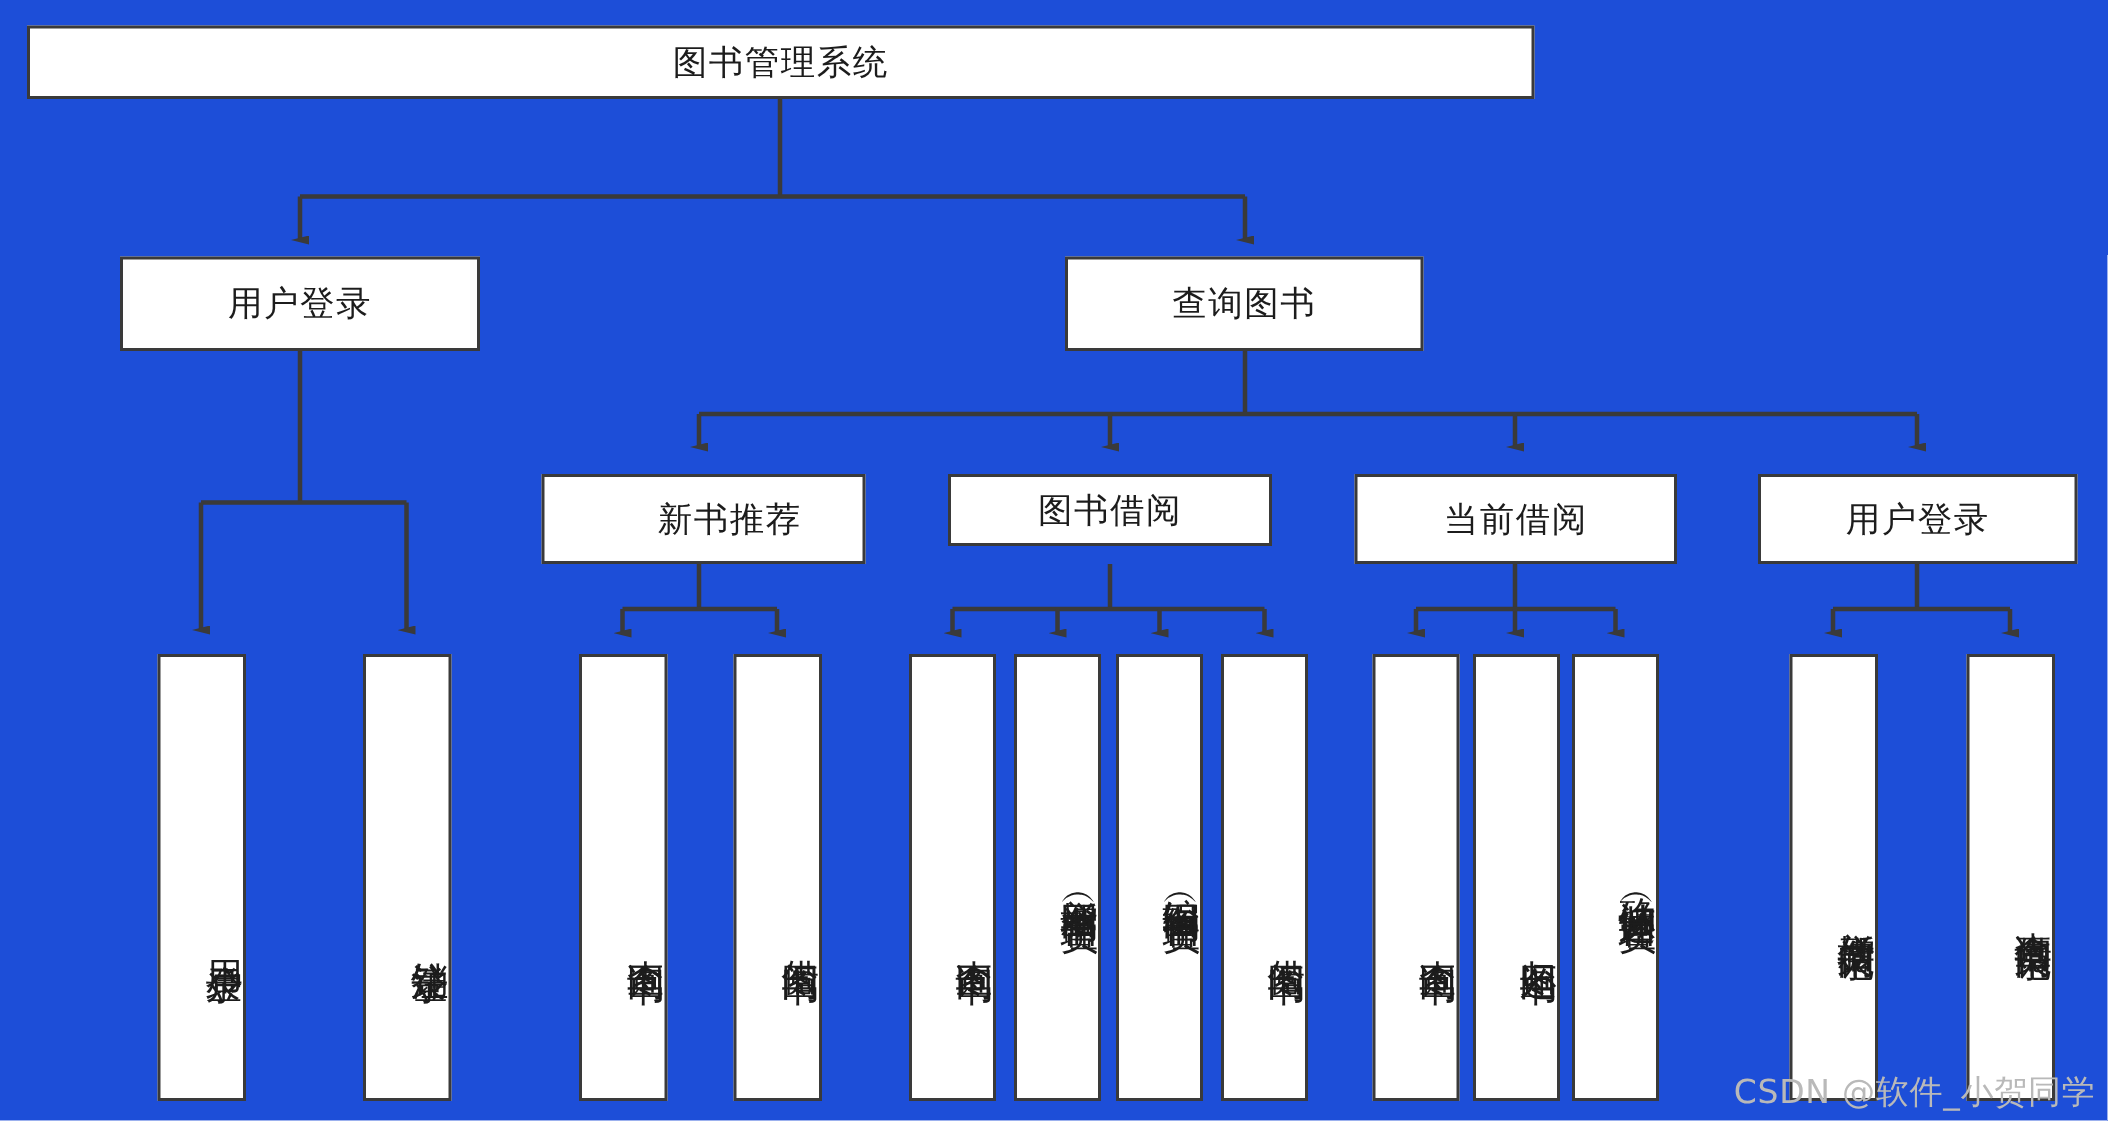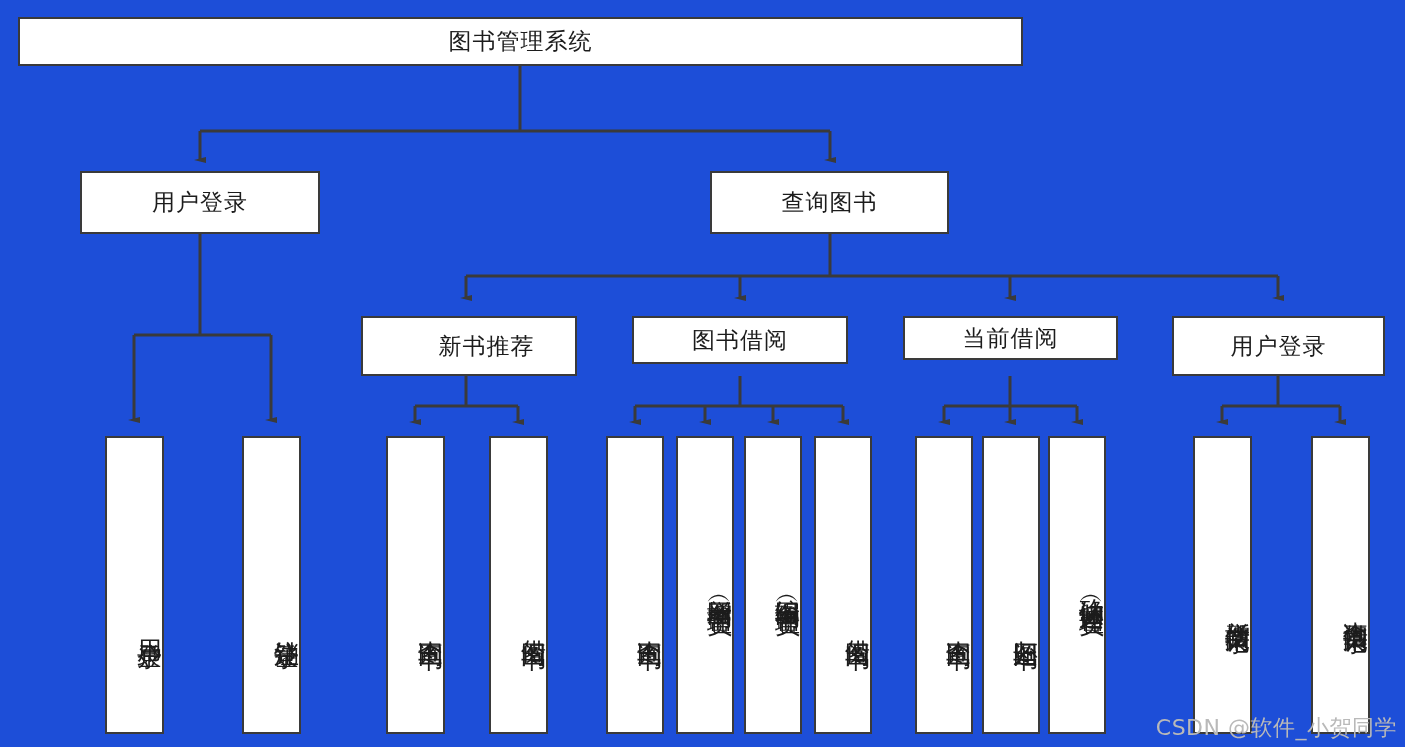--- a/index.html
+++ b/index.html
@@ -137,21 +137,21 @@
   </div>
 
   <div class="node horiz" style="left:361px; top:316px; width:216px; height:60px;padding-left:35px;">
     <span class="hlabel">新书推荐</span>
   </div>
 
   <div class="node horiz" style="left:632px; top:316px; width:216px; height:48px;">
     <span class="hlabel">图书借阅</span>
   </div>
 
-  <div class="node horiz" style="left:903px; top:316px; width:215px; height:44px;">
+  <div class="node horiz" style="left:903px; top:316px; width:215px; height:60px;">
     <span class="hlabel">当前借阅</span>
   </div>
 
   <div class="node horiz" style="left:1172px; top:316px; width:213px; height:60px;">
     <span class="hlabel">用户登录</span>
   </div>
 
   <div class="node vert" style="left:105px; top:436px; width:59px; height:298px; padding-top:78px;">
     <span class="vlabel">用户登录</span>
   </div>

